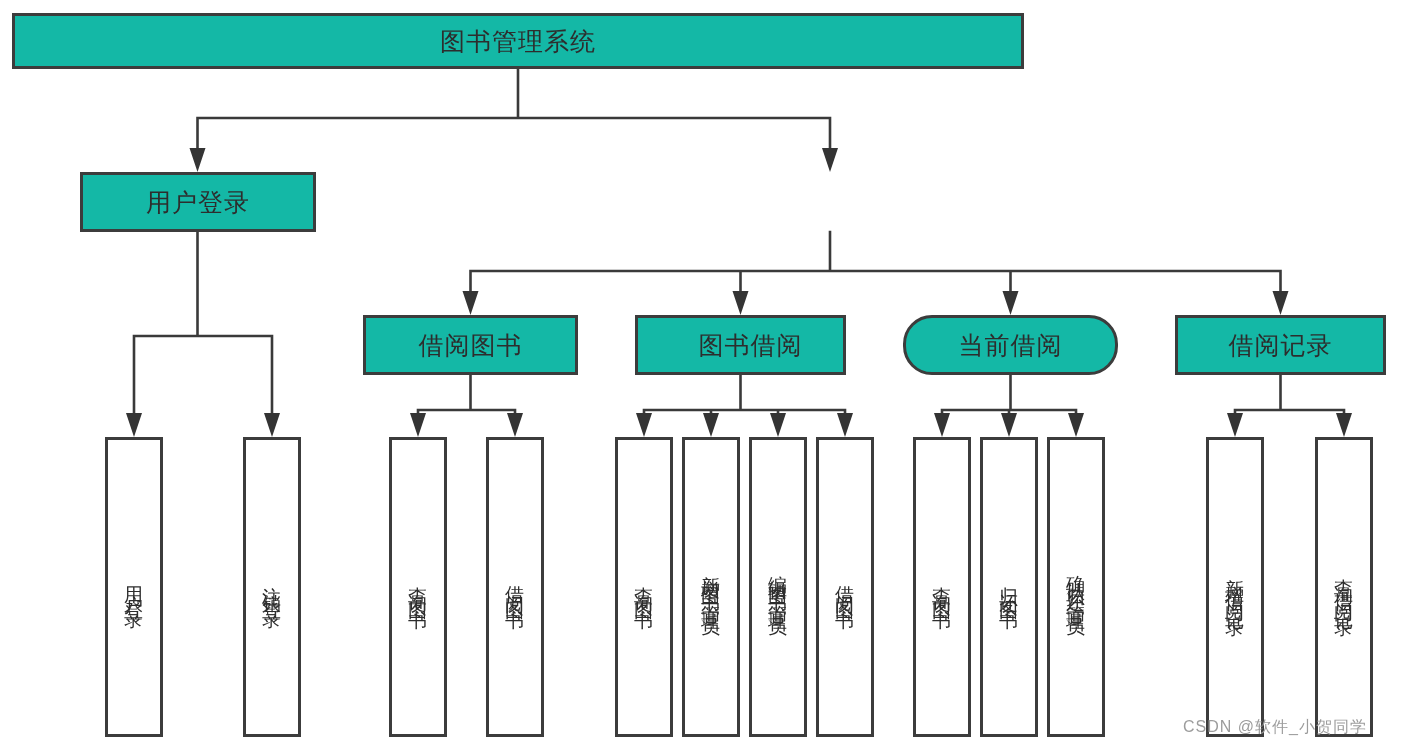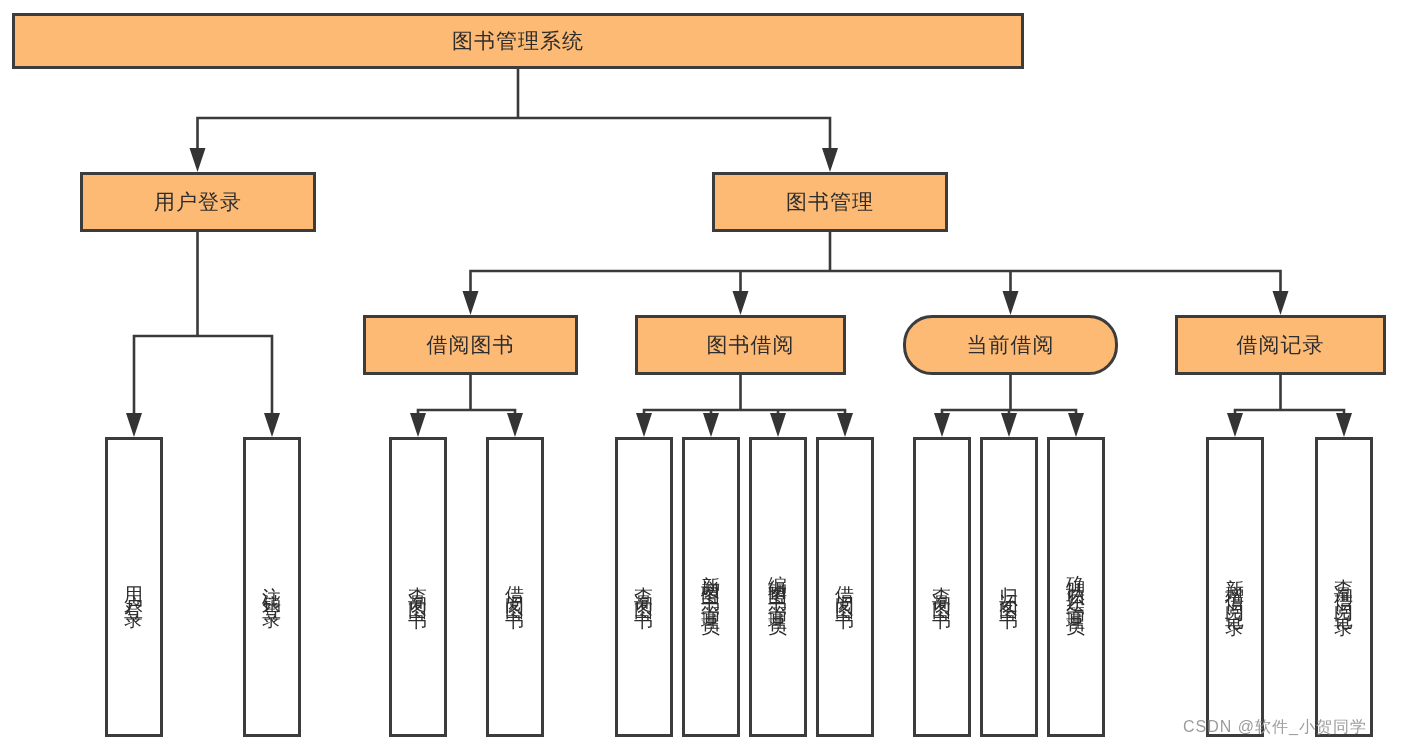--- a/index.html
+++ b/index.html
@@ -27,25 +27,25 @@
     stroke-linecap: square;
   }
   svg.connectors path.ar {
     fill: #343434;
     stroke: none;
   }
   .box {
     position: absolute;
     box-sizing: border-box;
     border: 3px solid #3c3c3c;
-    background: #fdba74;
+    background: #14b8a6;
     display: flex;
     align-items: center;
     justify-content: center;
-    font-size: 21px;
+    font-size: 25px;
     letter-spacing: 1px;
     color: #2d2d2d;
   }
   .vbox {
     position: absolute;
     box-sizing: border-box;
     border: 3px solid #3c3c3c;
     background: #ffffff;
     top: 437px;
     width: 58px;
@@ -102,21 +102,20 @@
     <path class="ln" d="M1010.5 375 L1010.5 410 M942 410 L1076 410 M942 410 L942 417 M1009 410 L1009 417 M1076 410 L1076 417"></path>
     <path class="ar" d="M934 413 L950 413 L942 437 Z M1001 413 L1017 413 L1009 437 Z M1068 413 L1084 413 L1076 437 Z"></path>
 
     <path class="ln" d="M1280.5 375 L1280.5 410 M1235 410 L1344 410 M1235 410 L1235 417 M1344 410 L1344 417"></path>
     <path class="ar" d="M1227 413 L1243 413 L1235 437 Z M1336 413 L1352 413 L1344 437 Z"></path>
   </svg>
 
   <div class="box" style="left:12px; top:13px; width:1012px; height:56px;">图书管理系统</div>
 
   <div class="box" style="left:80px; top:172px; width:236px; height:60px;">用户登录</div>
-  <div class="box" style="left:712px; top:172px; width:236px; height:60px;">图书管理</div>
 
   <div class="box" style="left:363px; top:315px; width:215px; height:60px;">借阅图书</div>
   <div class="box" style="left:635px; top:315px; width:211px; height:60px;padding-left:20px;">图书借阅</div>
   <div class="box" style="left:903px; top:315px; width:215px; height:60px;border-radius:29px;">当前借阅</div>
   <div class="box" style="left:1175px; top:315px; width:211px; height:60px;">借阅记录</div>
 
   <div class="vbox" style="left:105px;">
     <span class="vtext">用户登录</span>
   </div>
   <div class="vbox" style="left:243px;">

